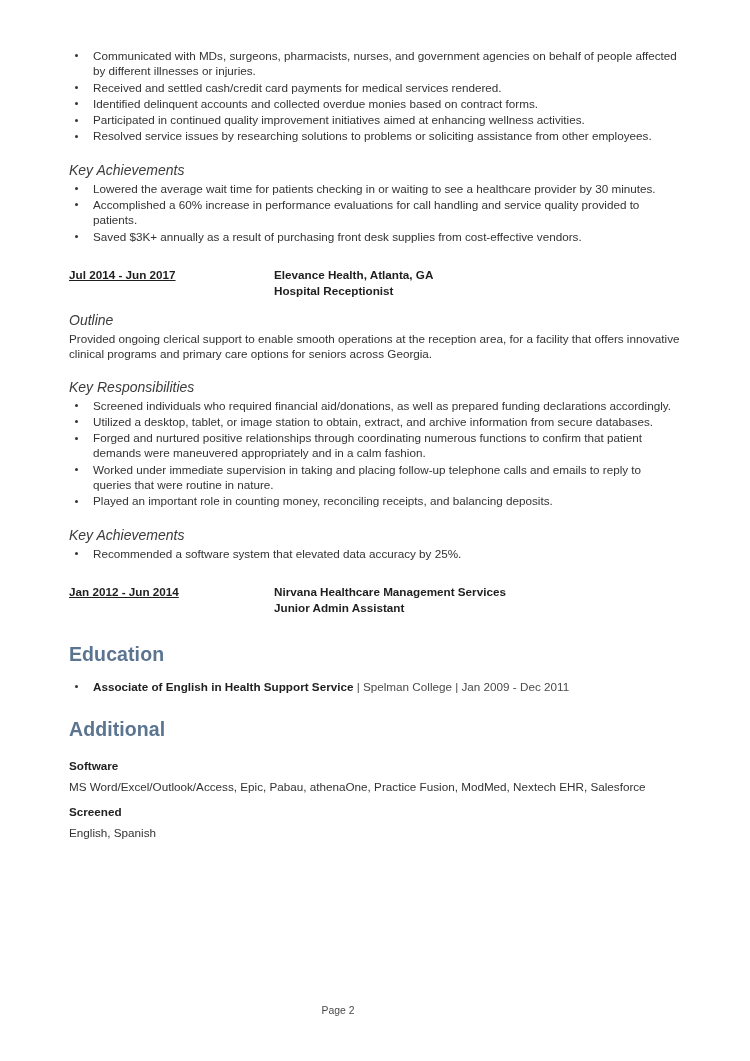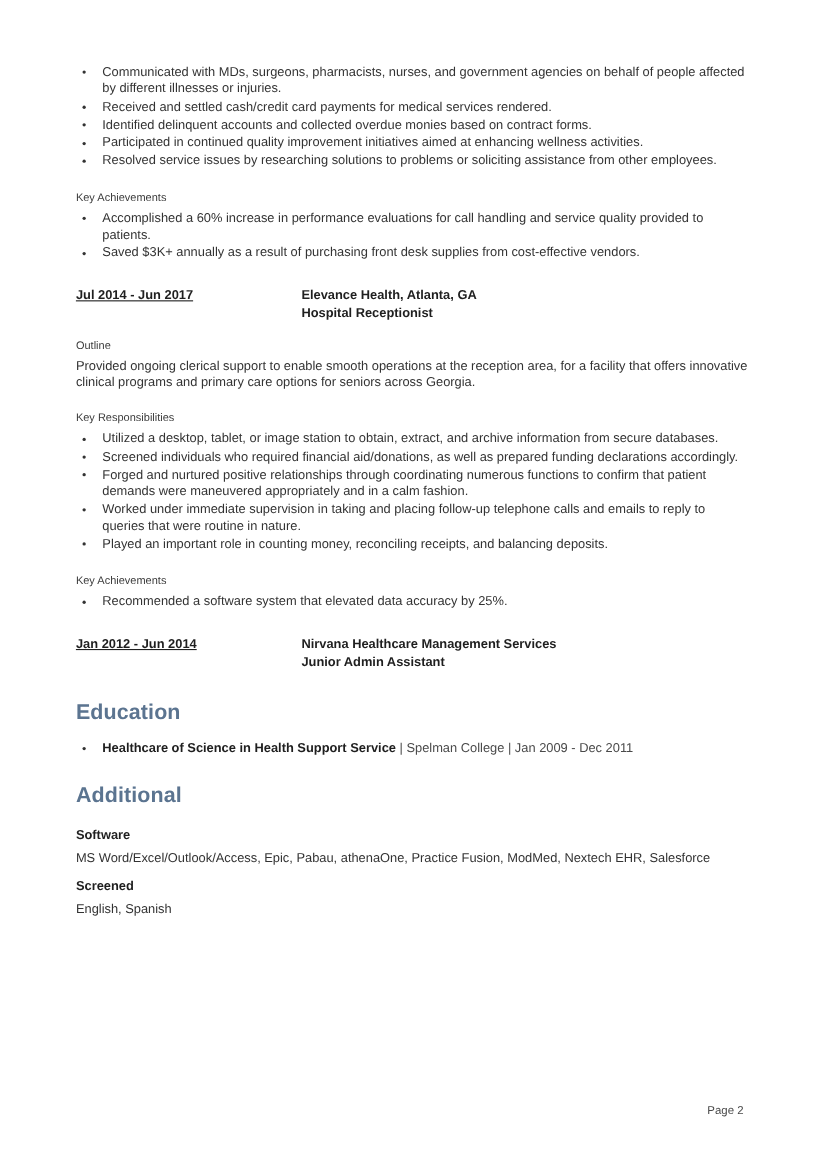--- a/index.html
+++ b/index.html
@@ -19,21 +19,21 @@
     position: absolute;
     left: 0; top: 0;
     width: 750px;
     height: 1061px;
     background: #ffffff;
     overflow: hidden;
   }
   .content {
     position: absolute;
     left: 69px;
-    top: 58px;
+    top: 48px;
     width: 612px;
   }
 
   
   ul.bullets {
     list-style: none;
     margin: 0;
     padding: 0;
   }
   ul.bullets > li {
@@ -50,21 +50,22 @@
     left: 6px;
     top: 6.4px;
     width: 3px;
     height: 3px;
     border-radius: 50%;
     background: #333333;
   }
 
   
   .subhead {
-    font-size: 10px;
+    font-style: italic;
+    font-size: 14px;
     line-height: 15px;
     color: #3b3b3b;
     margin: 0 0 3px 0;
   }
 
   
   .job-head {
     position: relative;
     min-height: 16px;
     margin: 0;
@@ -142,21 +143,21 @@
   .gap-md  { height: 14px; }
   .gap-lg  { height: 18px; }
   .gap-xl  { height: 22px; }
 
   
   .footer {
     position: absolute;
     left: 0;
     top: 1004px;
     width: 676px;
-    text-align: right;
+    text-align: center;
     font-size: 10.4px;
     line-height: 14px;
     color: #4a4a4a;
   }
 </style>
 </head>
 <body>
 
 <div class="page">
   <div class="content">
@@ -166,20 +167,21 @@
       <li><span>Received and settled cash/credit card payments for medical services rendered.</span></li>
       <li><span>Identified delinquent accounts and collected overdue monies based on contract forms.</span></li>
       <li><span>Participated in continued quality improvement initiatives aimed at enhancing wellness activities.</span></li>
       <li><span>Resolved service issues by researching solutions to problems or soliciting assistance from other employees.</span></li>
     </ul>
 
     <div class="gap-lg"></div>
 
     <div class="subhead">Key Achievements</div>
     <ul class="bullets">
+      <li><span>Lowered the average wait time for patients checking in or waiting to see a healthcare provider by 30 minutes.</span></li>
       <li><span>Accomplished a 60% increase in performance evaluations for call handling and service quality provided to patients.</span></li>
       <li><span>Saved $3K+ annually as a result of purchasing front desk supplies from cost-effective vendors.</span></li>
     </ul>
 
     <div class="gap-xl"></div>
 
     <div class="job-head">
       <div class="job-dates">Jul 2014 - Jun 2017</div>
       <div class="job-right">
         <div class="job-company">Elevance Health, Atlanta, GA</div>
@@ -189,22 +191,22 @@
 
     <div class="gap-md"></div>
 
     <div class="subhead">Outline</div>
     <p class="para">Provided ongoing clerical support to enable smooth operations at the reception area, for a facility that offers innovative clinical programs and primary care options for seniors across Georgia.</p>
 
     <div class="gap-lg"></div>
 
     <div class="subhead">Key Responsibilities</div>
     <ul class="bullets">
+      <li><span>Screened individuals who required financial aid/donations, as well as prepared funding declarations accordingly.</span></li>
       <li><span>Utilized a desktop, tablet, or image station to obtain, extract, and archive information from secure databases.</span></li>
-      <li><span>Screened individuals who required financial aid/donations, as well as prepared funding declarations accordingly.</span></li>
       <li><span>Forged and nurtured positive relationships through coordinating numerous functions to confirm that patient demands were maneuvered appropriately and in a calm fashion.</span></li>
       <li><span>Worked under immediate supervision in taking and placing follow-up telephone calls and emails to reply to queries that were routine in nature.</span></li>
       <li><span>Played an important role in counting money, reconciling receipts, and balancing deposits.</span></li>
     </ul>
 
     <div class="gap-lg"></div>
 
     <div class="subhead">Key Achievements</div>
     <ul class="bullets">
       <li><span>Recommended a software system that elevated data accuracy by 25%.</span></li>
@@ -221,21 +223,21 @@
     </div>
 
     <div style="height:26px"></div>
 
     <h2 class="section-heading">Education</h2>
 
     <div style="height:13px"></div>
 
     <ul class="bullets">
       <li>
-        <span class="edu-degree">Healthcare of Science in Health Support Service</span><span class="edu-sep"> | </span><span class="edu-school">Spelman College</span><span class="edu-sep"> | </span><span class="edu-dates">Jan 2009 - Dec 2011</span>
+        <span class="edu-degree">Associate of English in Health Support Service</span><span class="edu-sep"> | </span><span class="edu-school">Spelman College</span><span class="edu-sep"> | </span><span class="edu-dates">Jan 2009 - Dec 2011</span>
       </li>
     </ul>
 
     <div style="height:22px"></div>
 
     <h2 class="section-heading">Additional</h2>
 
     <div style="height:17px"></div>
 
     <div class="add-label">Software</div>

